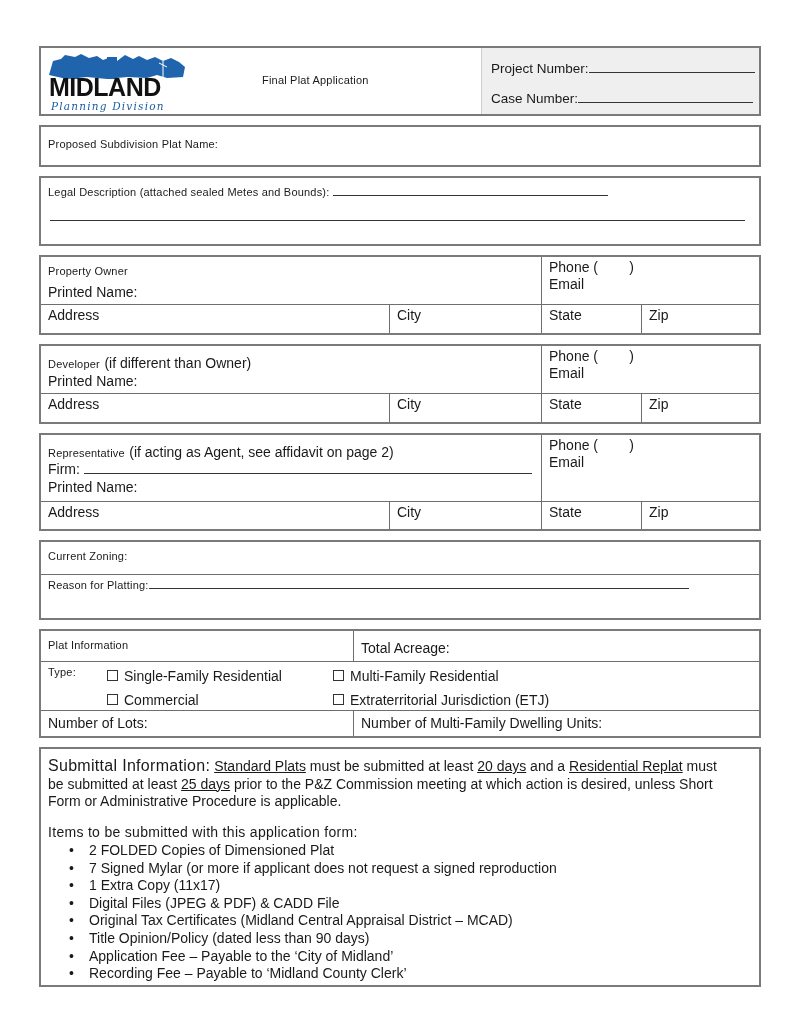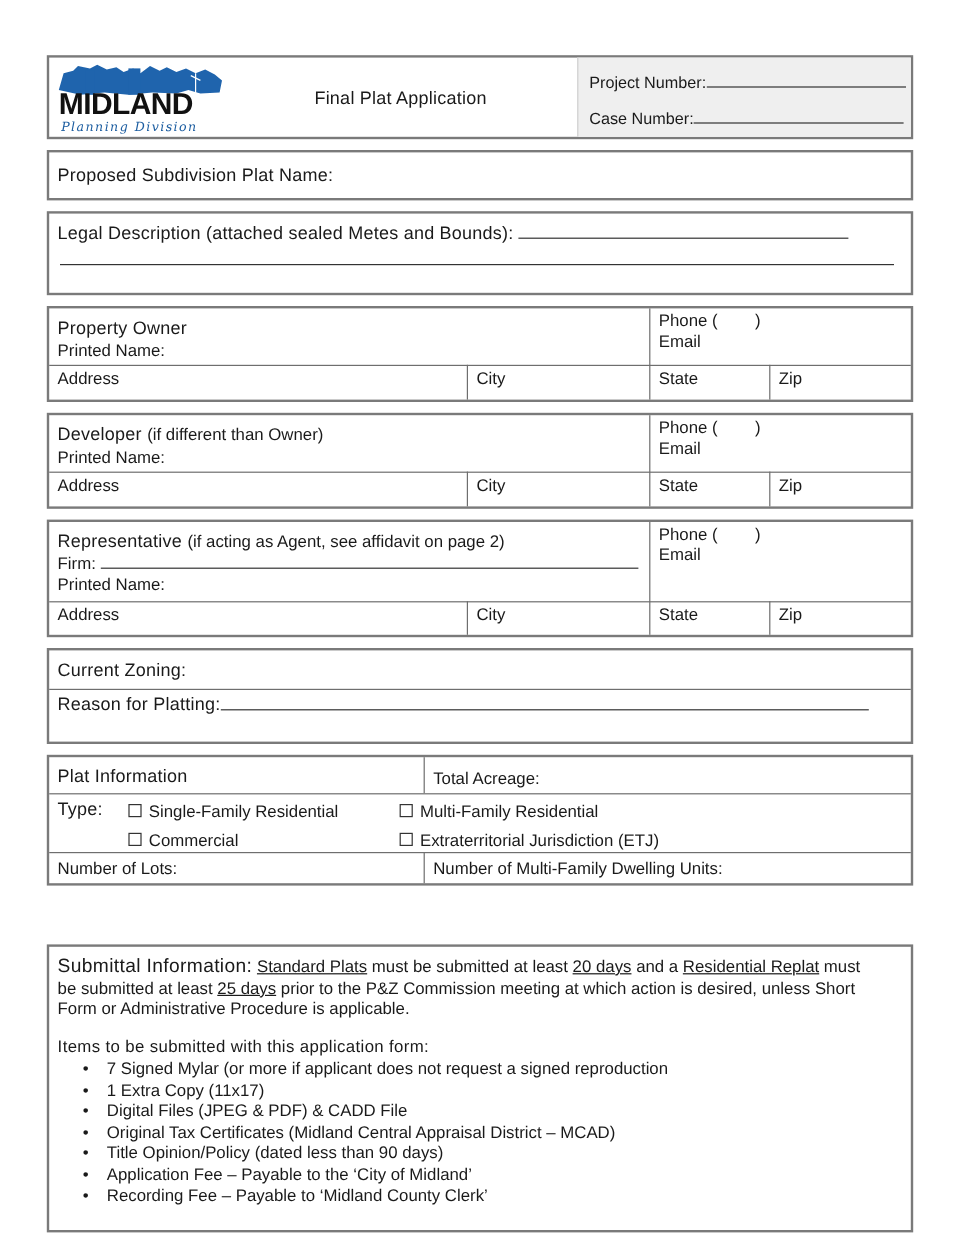--- a/index.html
+++ b/index.html
@@ -2,21 +2,21 @@
 <html><head>
 <meta charset="utf-8">
 <style>
   html, body { margin: 0; padding: 0; background: #ffffff; }
   body { width: 800px; height: 1035px; position: relative; overflow: hidden;
          font-family: "Liberation Sans", sans-serif; color: #1a1a1a; }
   .box { position: absolute; left: 39px; width: 722px; box-sizing: border-box;
          border: 2px solid #7a7a7a; background: #fff; padding-left: 46px; }
   .abs { position: absolute; }
   .t14 { font-size: 14px; }
-  .t15 { font-size: 15px; letter-spacing: 0.2px; }
+  .t15 { font-size: 11px; letter-spacing: 0.2px; }
   .t16 { font-size: 16px; letter-spacing: 0.3px; }
   .t13 { font-size: 13.5px; }
   .vline { position: absolute; width: 1px; background: #6e6e6e; }
   .hline { position: absolute; height: 1px; background: #6e6e6e; }
   .blank { display: inline-block; border-bottom: 1px solid #333; vertical-align: baseline; }
   .u { text-decoration: underline; }
   
   #hdr { top: 46px; height: 70px; }
   #hdr .gray { position: absolute; left: 440px; top: 0; right: 0; bottom: 0; background: #efefef; border-left: 1px solid #cfcfcf; }
   
@@ -146,33 +146,34 @@
   </div>
   <div class="abs t14" style="left:292px;top:61px;white-space:nowrap;">
     <span class="checkbox"></span><span>Extraterritorial Jurisdiction (ETJ)</span>
   </div>
   <div class="hline" style="left:0;right:0;top:79px;"></div>
   <div class="vline" style="left:312px;top:79px;height:26px;"></div>
   <div class="abs t14" style="left:7px;top:84px;">Number of Lots:</div>
   <div class="abs t14" style="left:320px;top:84px;">Number of Multi-Family Dwelling Units:</div>
 </div>
 
-<div class="box" style="top:747px;height:240px;margin-top:40px;">
+<div class="box" style="top:747px;height:240px;">
   <div class="abs t14" style="left:7px;top:8px;width:700px;line-height:17.6px;">
     <div style="white-space:nowrap;">
       <span class="t16">Submittal Information:</span>
       <span class="u">Standard Plats</span><span> must be submitted at least </span><span class="u">20 days</span><span> and a </span><span class="u">Residential Replat</span><span> must</span>
     </div>
     <div style="white-space:nowrap;">
       <span>be submitted at least </span><span class="u">25 days</span><span> prior to the P&amp;Z Commission meeting at which action is desired, unless Short</span>
     </div>
     <div>Form or Administrative Procedure is applicable.</div>
   </div>
   <div class="abs t14" style="left:7px;top:75px;letter-spacing:0.3px;">Items to be submitted with this application form:</div>
   <ul class="items abs" style="left:0;top:93px;width:700px;">
+    <li>2 FOLDED Copies of Dimensioned Plat</li>
     <li>7 Signed Mylar (or more if applicant does not request a signed reproduction</li>
     <li>1 Extra Copy (11x17)</li>
     <li>Digital Files (JPEG &amp; PDF) &amp; CADD File</li>
     <li>Original Tax Certificates (Midland Central Appraisal District – MCAD)</li>
     <li>Title Opinion/Policy (dated less than 90 days)</li>
     <li>Application Fee – Payable to the ‘City of Midland’</li>
     <li>Recording Fee – Payable to ‘Midland County Clerk’</li>
   </ul>
 </div>
 

